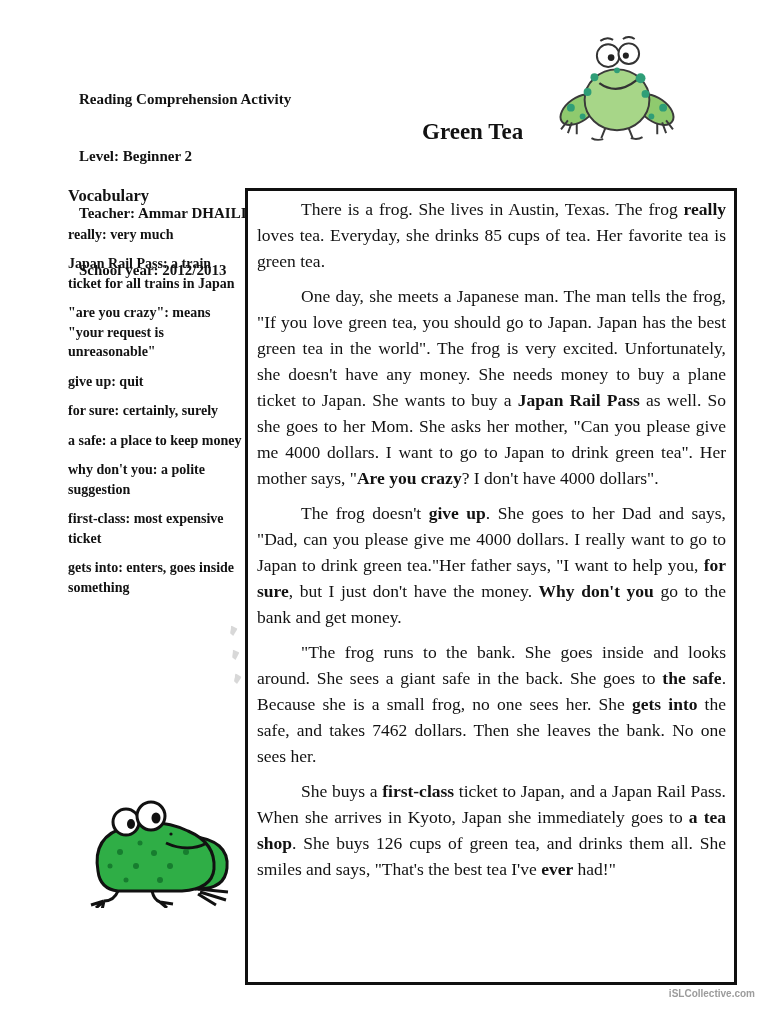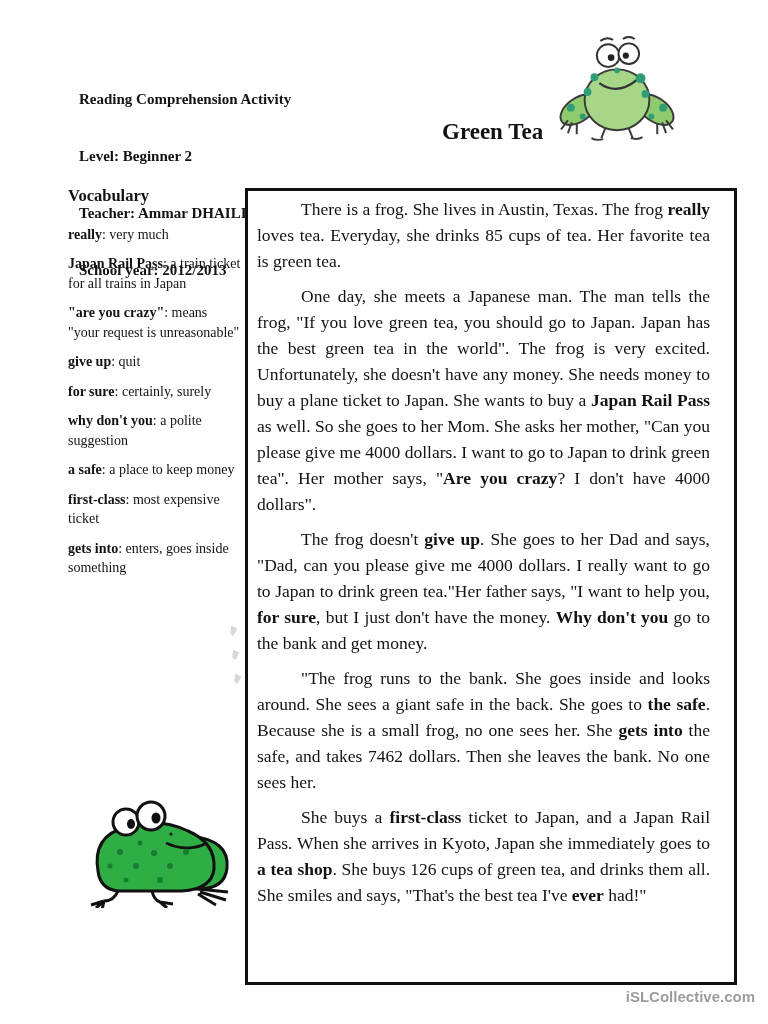--- a/index.html
+++ b/index.html
@@ -1,32 +1,32 @@
 <!DOCTYPE html>
 <html><head>
 <meta charset="utf-8">
 <style>
   html,body { margin:0; padding:0; background:#ffffff; }
   .page {
     position:relative; width:768px; height:1024px; background:#ffffff;
     font-family:"Liberation Serif", serif; color:#121212; overflow:hidden;
   }
   .header { position:absolute; left:63px; top:52px; font-weight:bold; font-size:15px; line-height:19px; white-space:pre;margin-left:16px; }
-  .doc-title { position:absolute; left:422px; top:119px; font-weight:bold; font-size:23px;margin-left:20px; }
+  .doc-title { position:absolute; left:422px; top:119px; font-weight:bold; font-size:23px; }
   .vocab { position:absolute; left:68px; top:186px; width:174px; font-size:14px; line-height:19.5px; }
   .vocab-heading { font-weight:bold; font-size:16.5px; margin:0 0 19px 0; }
-  .vocab-entry { margin:0 0 10px 0; }
+  .vocab-entry { margin:0 0 10px 0;font-weight:bold; }
   .story-box {
     position:absolute; left:245px; top:188px; width:492px; height:797px;
     border:3px solid #101010; box-sizing:border-box; padding:5px 8px 0 9px; overflow:hidden;
   }
-  .story-para { margin:0 16px 9px 0; text-indent:44px; text-align:justify; font-size:17.5px; line-height:26px; }
+  .story-para { margin:0 0 9px 0; text-indent:44px; text-align:justify; font-size:17.5px; line-height:26px; }
   .watermark {
     position:absolute; right:13px; top:988px;
-    font-family:"Liberation Sans", sans-serif; font-weight:bold; font-size:15px; color:#9c9c9c;
+    font-family:"Liberation Sans", sans-serif; font-weight:bold; font-size:10px; color:#9c9c9c;
   }
   .frog-top { position:absolute; left:558px; top:36px; }
   .frog-bottom { position:absolute; left:70px; top:796px; }
   .artifact { position:absolute; width:7px; height:10px; background:#b8b8b8; opacity:.55;
     clip-path:polygon(0 0, 100% 20%, 60% 100%, 10% 80%); }
   .a1 { left:230px; top:626px; transform:rotate(12deg); }
   .a2 { left:232px; top:650px; transform:rotate(8deg); }
   .a3 { left:234px; top:674px; transform:rotate(14deg); }
 </style>
 </head>
@@ -73,22 +73,22 @@
   <div class="doc-title">Green Tea</div>
 
   <div class="vocab">
     <div class="vocab-heading">Vocabulary</div>
     <div>
         <div class="vocab-entry"><b>really</b>:  very much</div>
         <div class="vocab-entry"><b>Japan Rail Pass</b>:  a train ticket for all trains in Japan</div>
         <div class="vocab-entry"><b>"are you crazy"</b>:  means "your request is unreasonable"</div>
         <div class="vocab-entry"><b>give up</b>:  quit</div>
         <div class="vocab-entry"><b>for sure</b>:  certainly, surely</div>
+        <div class="vocab-entry"><b>a safe</b>:  a place to keep money</div>
         <div class="vocab-entry"><b>why don't you</b>:  a polite suggestion</div>
-        <div class="vocab-entry"><b>a safe</b>:  a place to keep money</div>
         <div class="vocab-entry"><b>first-class</b>:  most expensive ticket</div>
         <div class="vocab-entry"><b>gets into</b>:  enters, goes inside something</div>
       </div>
   </div>
 
   <div class="story-box">
     <div>
         <p class="story-para">There is a frog.  She lives in Austin, Texas.  The frog <b>really</b> loves tea.   Everyday, she drinks 85 cups of tea.   Her favorite tea is green tea.</p>
         <p class="story-para">One day, she meets a Japanese man.   The man tells the frog, "If you love green tea, you should go to Japan.  Japan has the best green tea in the world". The frog is very excited.   Unfortunately, she doesn't have any money.  She needs money to buy a plane ticket to Japan.   She wants to buy a <b>Japan Rail Pass</b> as well.  So she goes to her Mom.  She asks her mother, "Can you please give me 4000 dollars.  I want to go to Japan to drink green tea". Her mother says, "<b>Are you crazy</b>? I don't have 4000 dollars".</p>
         <p class="story-para">The frog doesn't <b>give up</b>.  She goes to her Dad and says, "Dad, can you please give me 4000 dollars.  I really want to go to Japan to drink green tea."Her father says, "I want to help you, <b>for sure</b>, but I just don't have the money.  <b>Why don't you</b> go to the bank and get money.</p>

